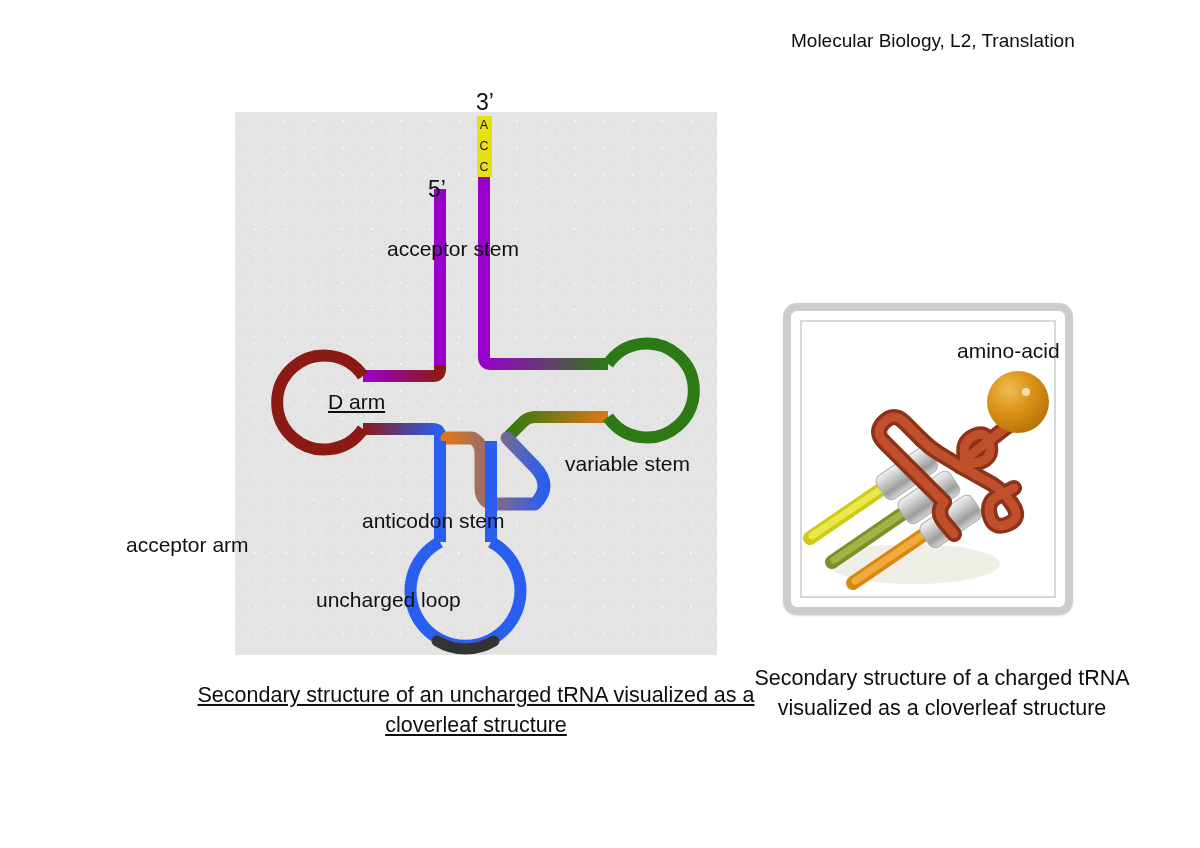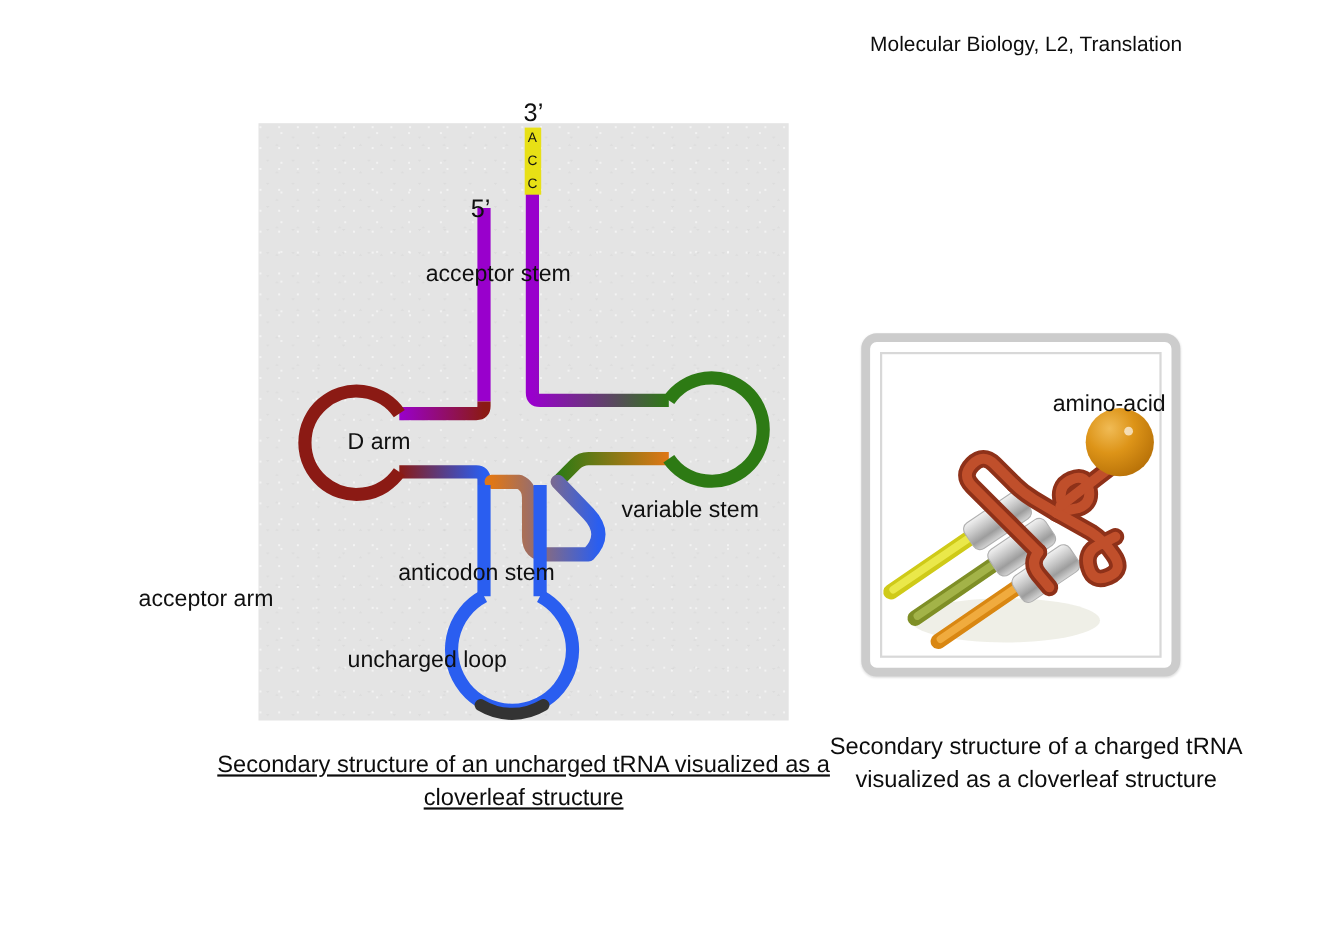--- a/index.html
+++ b/index.html
@@ -71,21 +71,21 @@
     white-space: nowrap;
     color: #101010;
   }
   .fig-label.small {
     font-size: 23px;
   }
 
   #label-3prime  { left: 476px; top: 90px;  }
   #label-5prime  { left: 428px; top: 177px; }
   #label-acceptor-stem   { left: 387px; top: 236px; }
-  #label-d-arm           { left: 316px; top: 389px; }
+  #label-d-arm           { left: 328px; top: 389px; text-decoration: underline; }
   #label-pseudo-uridine  { left: 486px; top: 363px; }
   #label-variable-loop   { left: 565px; top: 451px; }
   #label-anticodon-stem  { left: 362px; top: 489px; margin-top: 19px; }
   #label-anticodon-arm   { left: 126px; top: 532px; }
   #label-anticodon-loop  { left: 316px; top: 587px; }
 
   
   .nt-letter {
     position: absolute;
     font-size: 12.5px;
@@ -149,21 +149,21 @@
     background: #ffffff;
   }
   #charged-svg {
     position: absolute;
     left: 11px;
     top: 11px;
   }
   #label-amino-acid {
     position: absolute;
     left: 174px;
-    top: 52px;
+    top: 35px;
     font-size: 21px;
     line-height: 25px;
     white-space: nowrap;
     color: #101010;
     z-index: 5;
   }
 </style>
 </head>
 <body>
 

